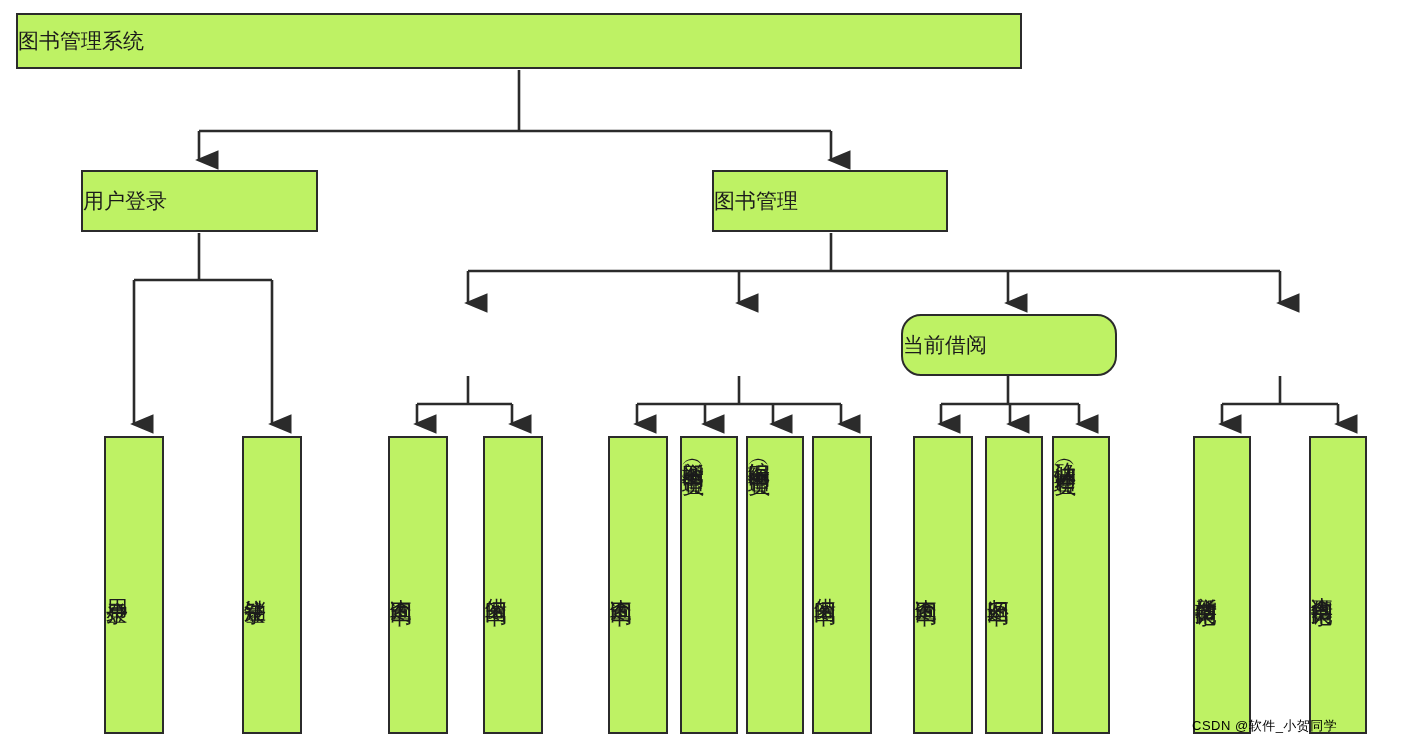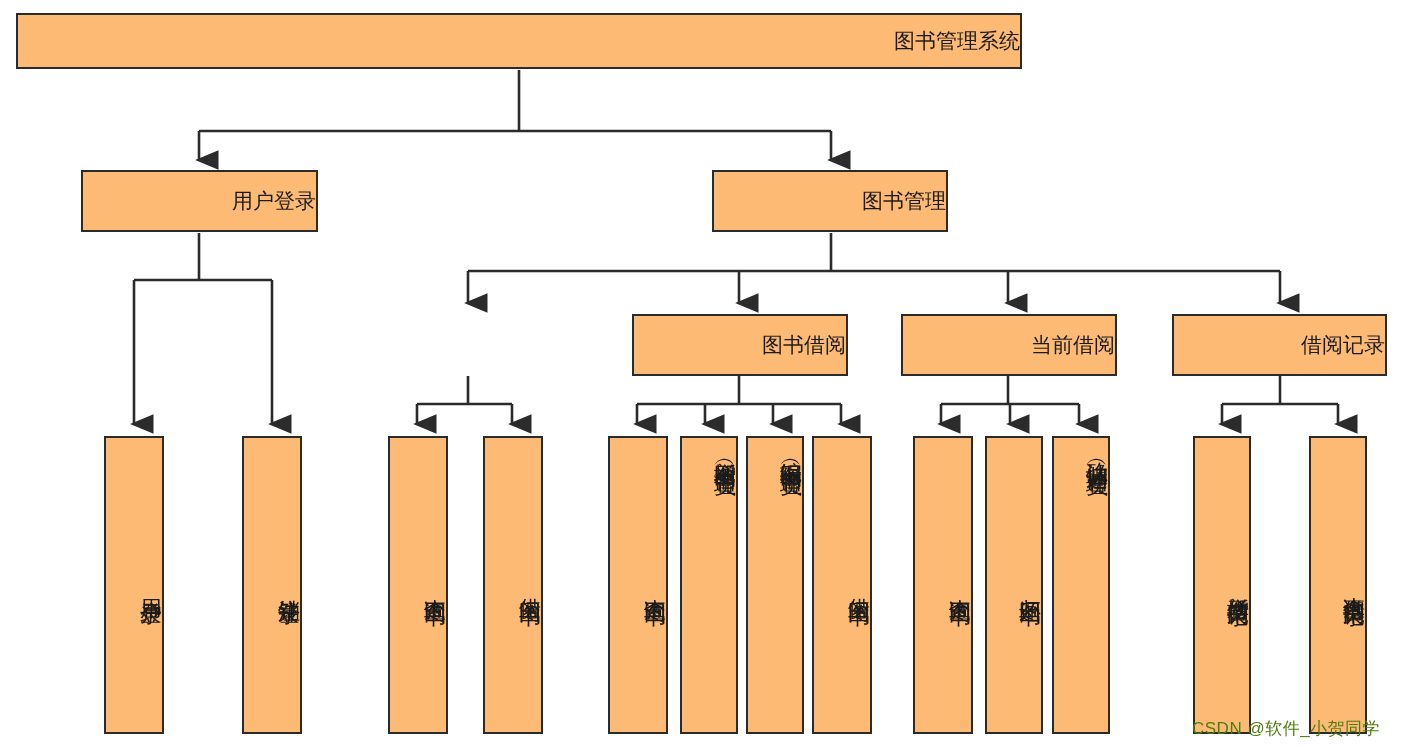--- a/index.html
+++ b/index.html
@@ -20,25 +20,25 @@
   svg#wires {
     position: absolute;
     left: 0;
     top: 0;
     width: 1405px;
     height: 747px;
   }
   .node {
     position: absolute;
     box-sizing: border-box;
-    background: #fdba74;
+    background: #bef264;
     border: 2.5px solid #2b2b2b;
     display: flex;
     align-items: center;
-    justify-content: flex-end;
+    justify-content: flex-start;
     z-index: 3;
   }
   .node-label {
     color: #1b1b1b;
     line-height: 1.18;
     text-align: center;
     white-space: nowrap;
   }
   
   .node.h .node-label {
@@ -63,22 +63,22 @@
     max-height: 100%;
   }
   
   .node.v.center {
     align-items: center;
     padding-top: 0;
   }
   .watermark {
     position: absolute;
     z-index: 9;
-    color: #4d7c0f;
-    font-size: 17px;
+    color: #000000;
+    font-size: 13px;
     white-space: nowrap;
     letter-spacing: 0.5px;
   }
 </style>
 </head>
 <body>
 
 <div id="canvas">
 
   <svg id="wires" viewBox="0 0 1405 747" xmlns="http://www.w3.org/2000/svg">
@@ -138,28 +138,22 @@
     <span class="node-label">图书管理系统</span>
   </div>
 
   <div class="node h" style="left:81px; top:170px; width:237px; height:62px;">
     <span class="node-label">用户登录</span>
   </div>
   <div class="node h" style="left:712px; top:170px; width:236px; height:62px;font-family:Liberation Serif, serif;">
     <span class="node-label">图书管理</span>
   </div>
 
-  <div class="node h" style="left:632px; top:314px; width:216px; height:62px;">
-    <span class="node-label">图书借阅</span>
-  </div>
-  <div class="node h" style="left:901px; top:314px; width:216px; height:62px;">
+  <div class="node h" style="left:901px; top:314px; width:216px; height:62px;border-radius:20px;">
     <span class="node-label">当前借阅</span>
-  </div>
-  <div class="node h" style="left:1172px; top:314px; width:215px; height:62px;">
-    <span class="node-label">借阅记录</span>
   </div>
 
   <div class="node v center" style="left:104px; top:436px; width:60px; height:298px;">
     <span class="node-label">用户登录</span>
   </div>
   <div class="node v center" style="left:242px; top:436px; width:60px; height:298px;">
     <span class="node-label">注销登录</span>
   </div>
 
   <div class="node v center" style="left:388px; top:436px; width:60px; height:298px;">

